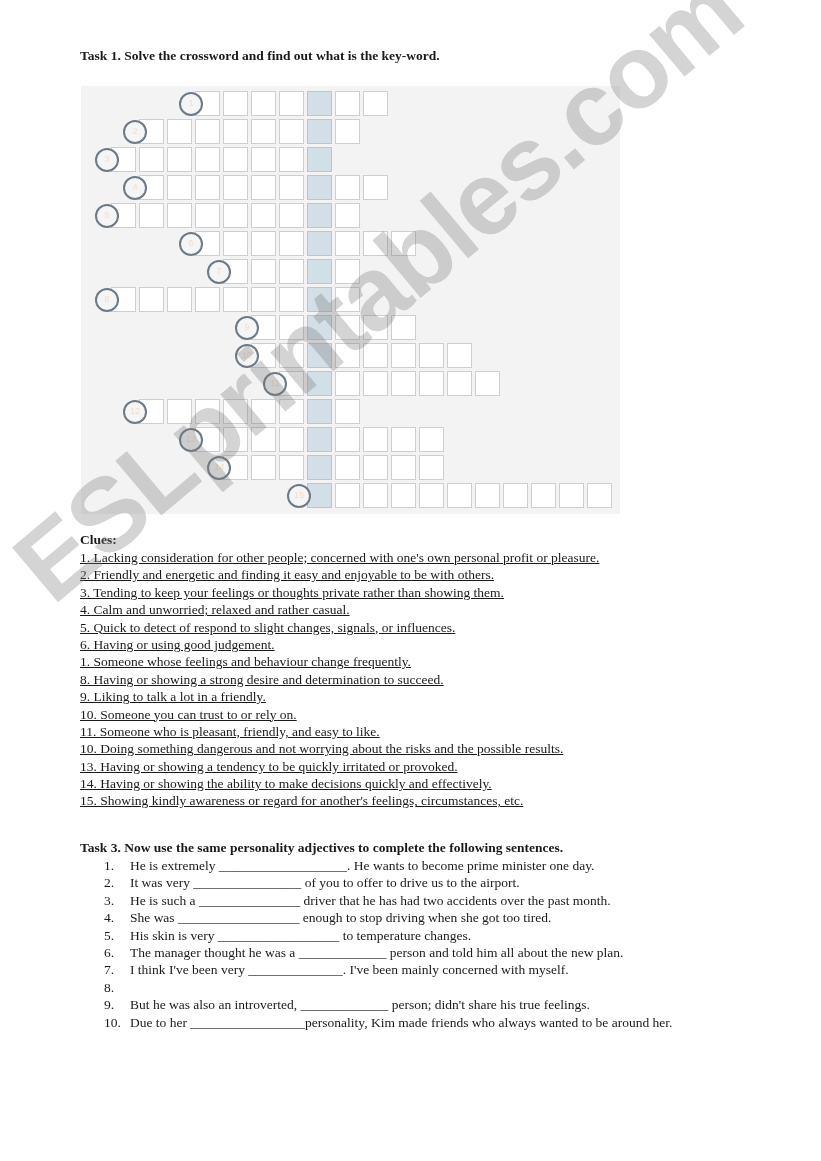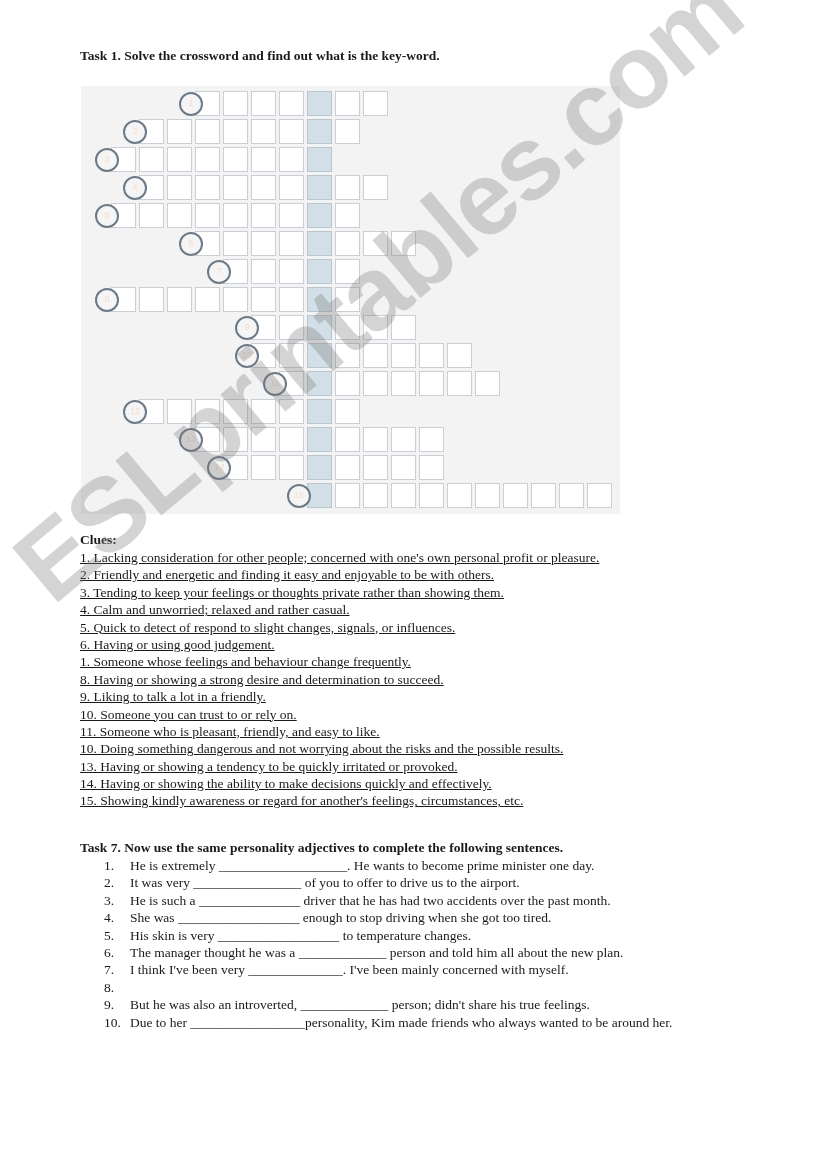--- a/index.html
+++ b/index.html
@@ -184,21 +184,21 @@
   <li>8. Having or showing a strong desire and determination to succeed.</li>
   <li>9. Liking to talk a lot in a friendly.</li>
   <li>10. Someone you can trust to or rely on.</li>
   <li>11. Someone who is pleasant, friendly, and easy to like.</li>
   <li>10. Doing something dangerous and not worrying about the risks and the possible results.</li>
   <li>13. Having or showing a tendency to be quickly irritated or provoked.</li>
   <li>14. Having or showing the ability to make decisions quickly and effectively.</li>
   <li>15. Showing kindly awareness or regard for another's feelings, circumstances, etc.</li>
 </ul>
 
-<div id="task2-title" class="task-title">Task 7. Now use the same personality adjectives to complete the following sentences.</div>
+<div id="task2-title" class="task-title">Task 3. Now use the same personality adjectives to complete the following sentences.</div>
 <ol class="sentences">
   <li><span class="num">1.</span><span>He is extremely ___________________. He wants to become prime minister one day.</span></li>
   <li><span class="num">2.</span><span>It was very ________________ of you to offer to drive us to the airport.</span></li>
   <li><span class="num">3.</span><span>He is such a _______________ driver that he has had two accidents over the past month.</span></li>
   <li><span class="num">4.</span><span>She was __________________ enough to stop driving when she got too tired.</span></li>
   <li><span class="num">5.</span><span>His skin is very __________________ to temperature changes.</span></li>
   <li><span class="num">6.</span><span>The manager thought he was a _____________ person and told him all about the new plan.</span></li>
   <li><span class="num">7.</span><span>I think I've been very ______________. I've been mainly concerned with myself.</span></li>
   <li><span class="num">8.</span></li>
   <li><span class="num">9.</span><span>But he was also an introverted, _____________ person; didn't share his true feelings.</span></li>

